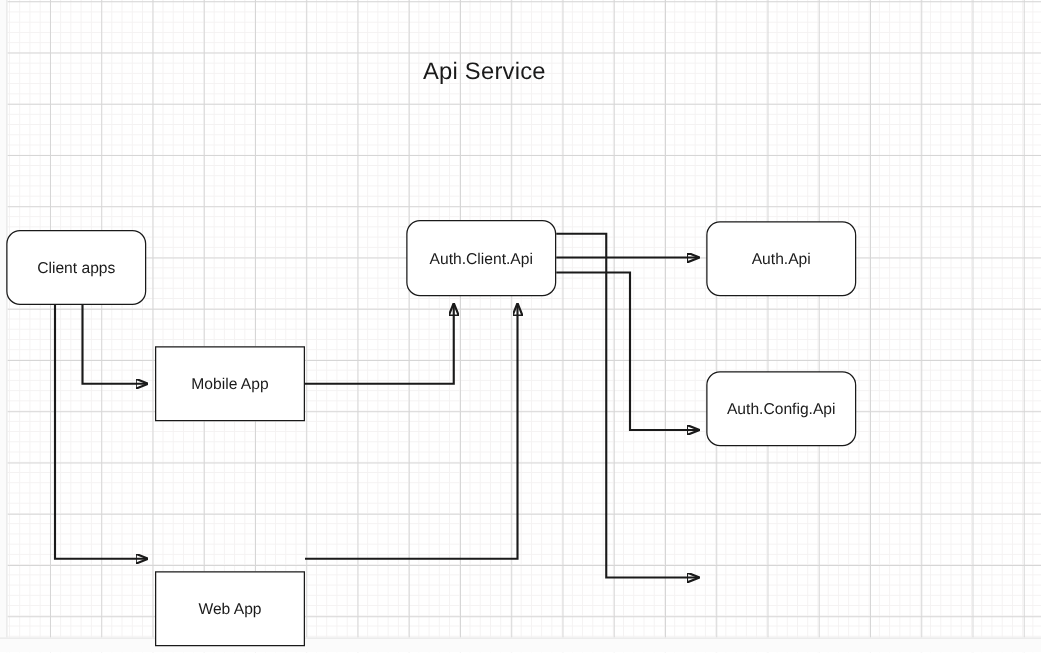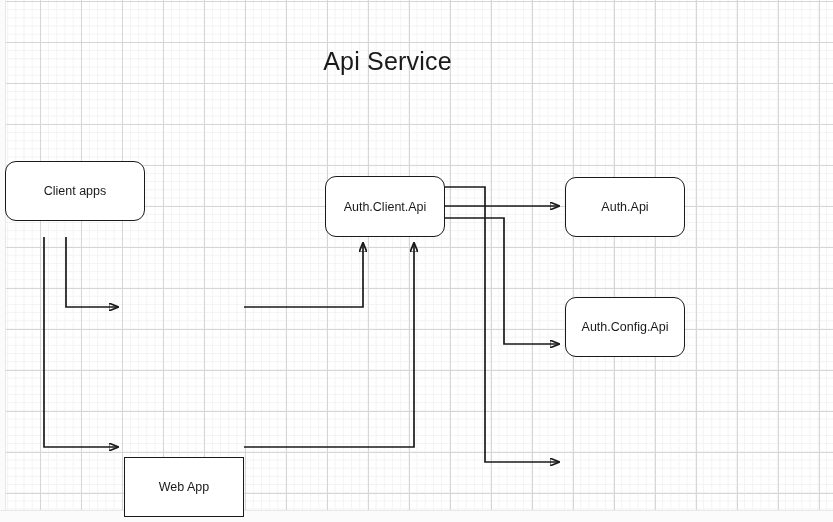--- a/index.html
+++ b/index.html
@@ -38,21 +38,21 @@
     left: 0; bottom: 0;
     width: 833px; height: 11px;
     background: #fbfbfb;
     border-top: 1px solid #e8e8e8;
   }
   #diagram-title {
     position: absolute;
     left: 0; top: 47px;
     width: 775px;
     text-align: center;
-    font-size: 25px;
+    font-size: 19px;
     color: #1a1a1a;
     letter-spacing: 0.2px;
   }
   .node {
     position: absolute;
     box-sizing: border-box;
     background: #ffffff;
     border: 1.6px solid #1a1a1a;
     display: flex;
     align-items: center;
@@ -99,24 +99,27 @@
 
     <path d="M244,447 L414,447 L414,243" marker-end="url(#ah)"></path>
 
     <path d="M445,206 L559,206" marker-end="url(#ah)"></path>
 
     <path d="M445,187 L485,187 L485,462 L559,462" marker-end="url(#ah)"></path>
 
     <path d="M445,218 L504,218 L504,344 L559,344" marker-end="url(#ah)"></path>
   </svg>
 
-  <div class="node rounded" style="left:5px; top:161px; width:140px; height:60px;align-items:center;">
+  <div class="node rounded" style="left:5px; top:184px; width:112px; height:60px;align-items:center;">
     <span>Client apps</span>
   </div>
 
+  <div class="node square" style="left:124px; top:277px; width:120px; height:60px;">
+    <span>Mobile App</span>
+  </div>
 
   <div class="node square" style="left:124px; top:417px; width:120px; height:60px;margin-top:40px;">
     <span>Web App</span>
   </div>
 
   <div class="node rounded" style="left:325px; top:176px; width:120px; height:61px;">
     <span>Auth.Client.Api</span>
   </div>
 
   <div class="node rounded" style="left:565px; top:297px; width:120px; height:60px;">

